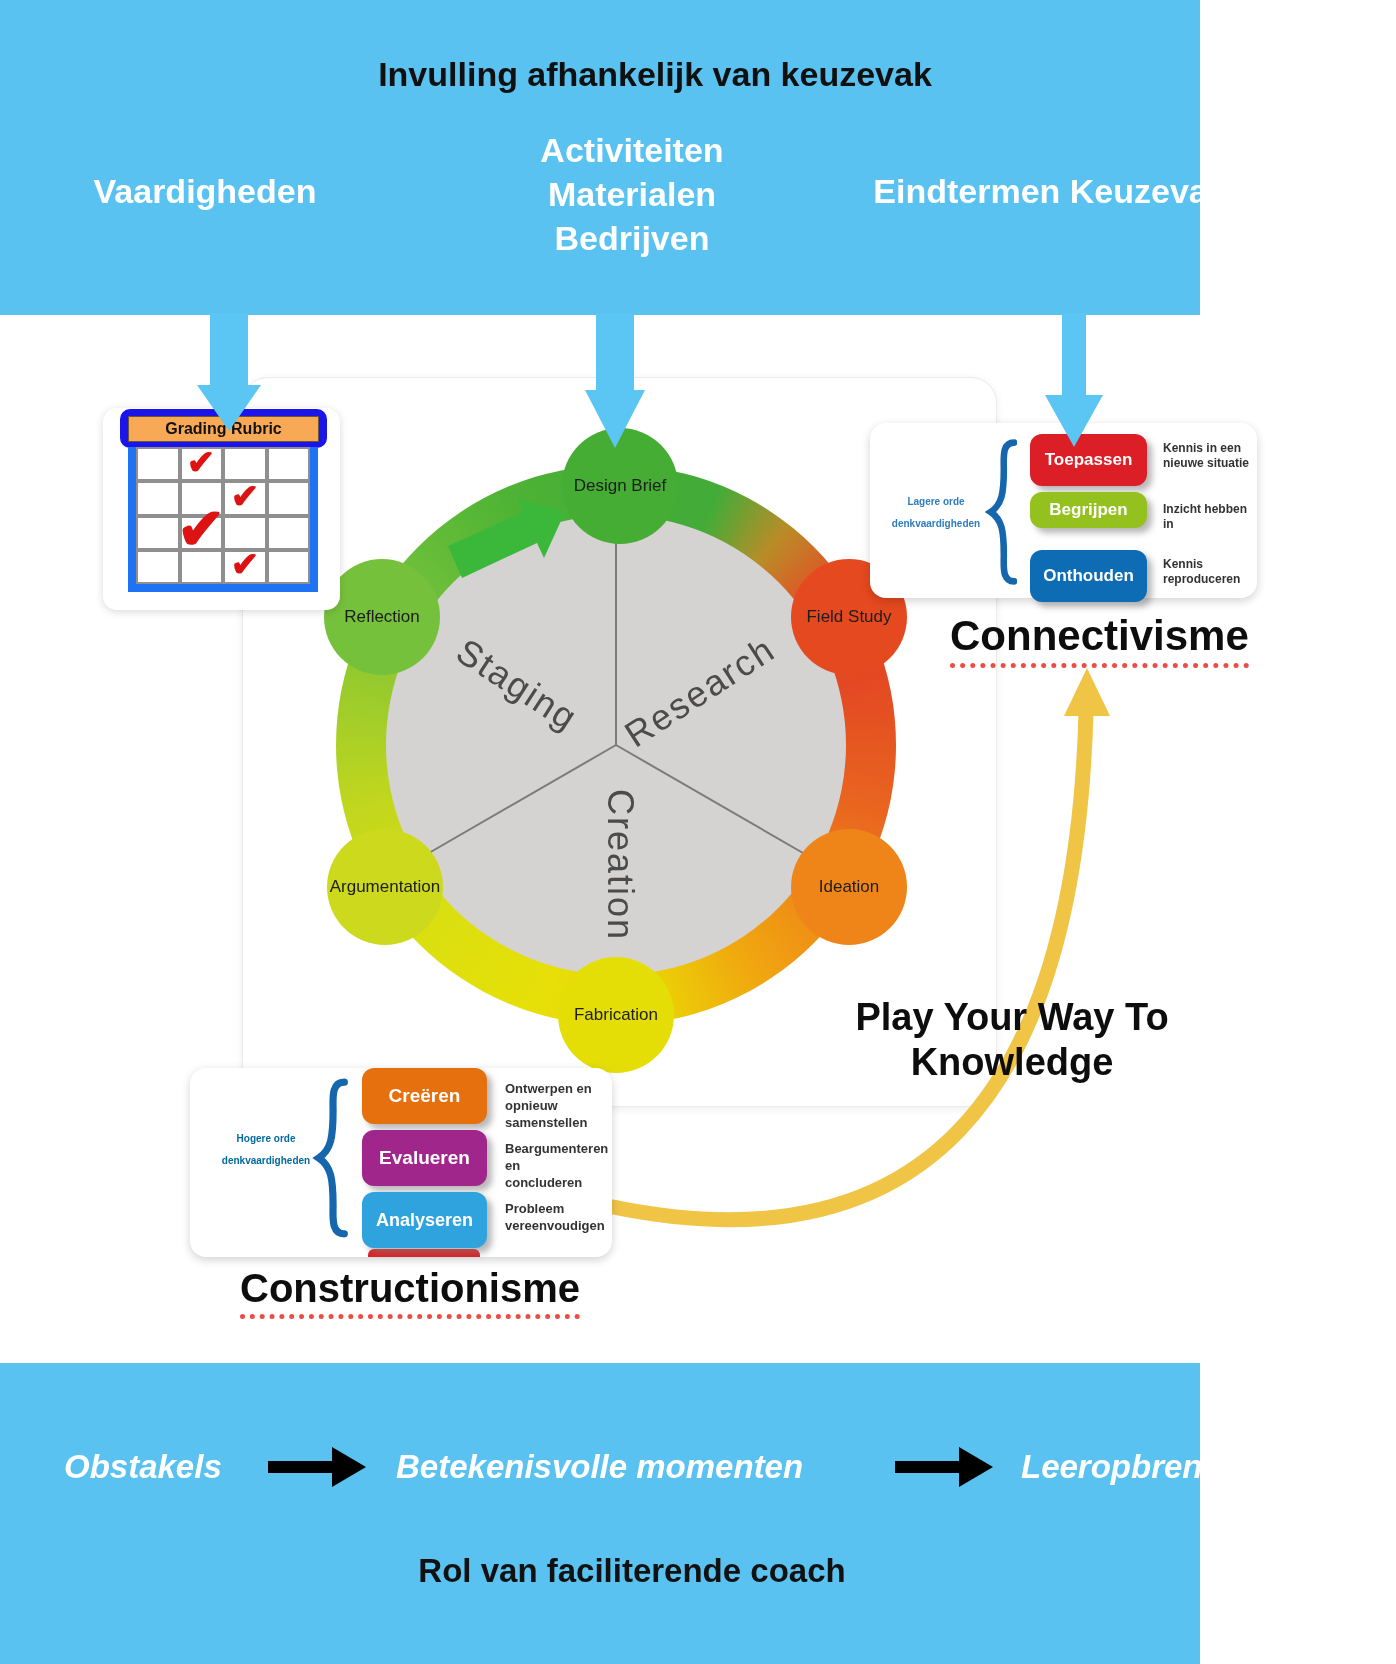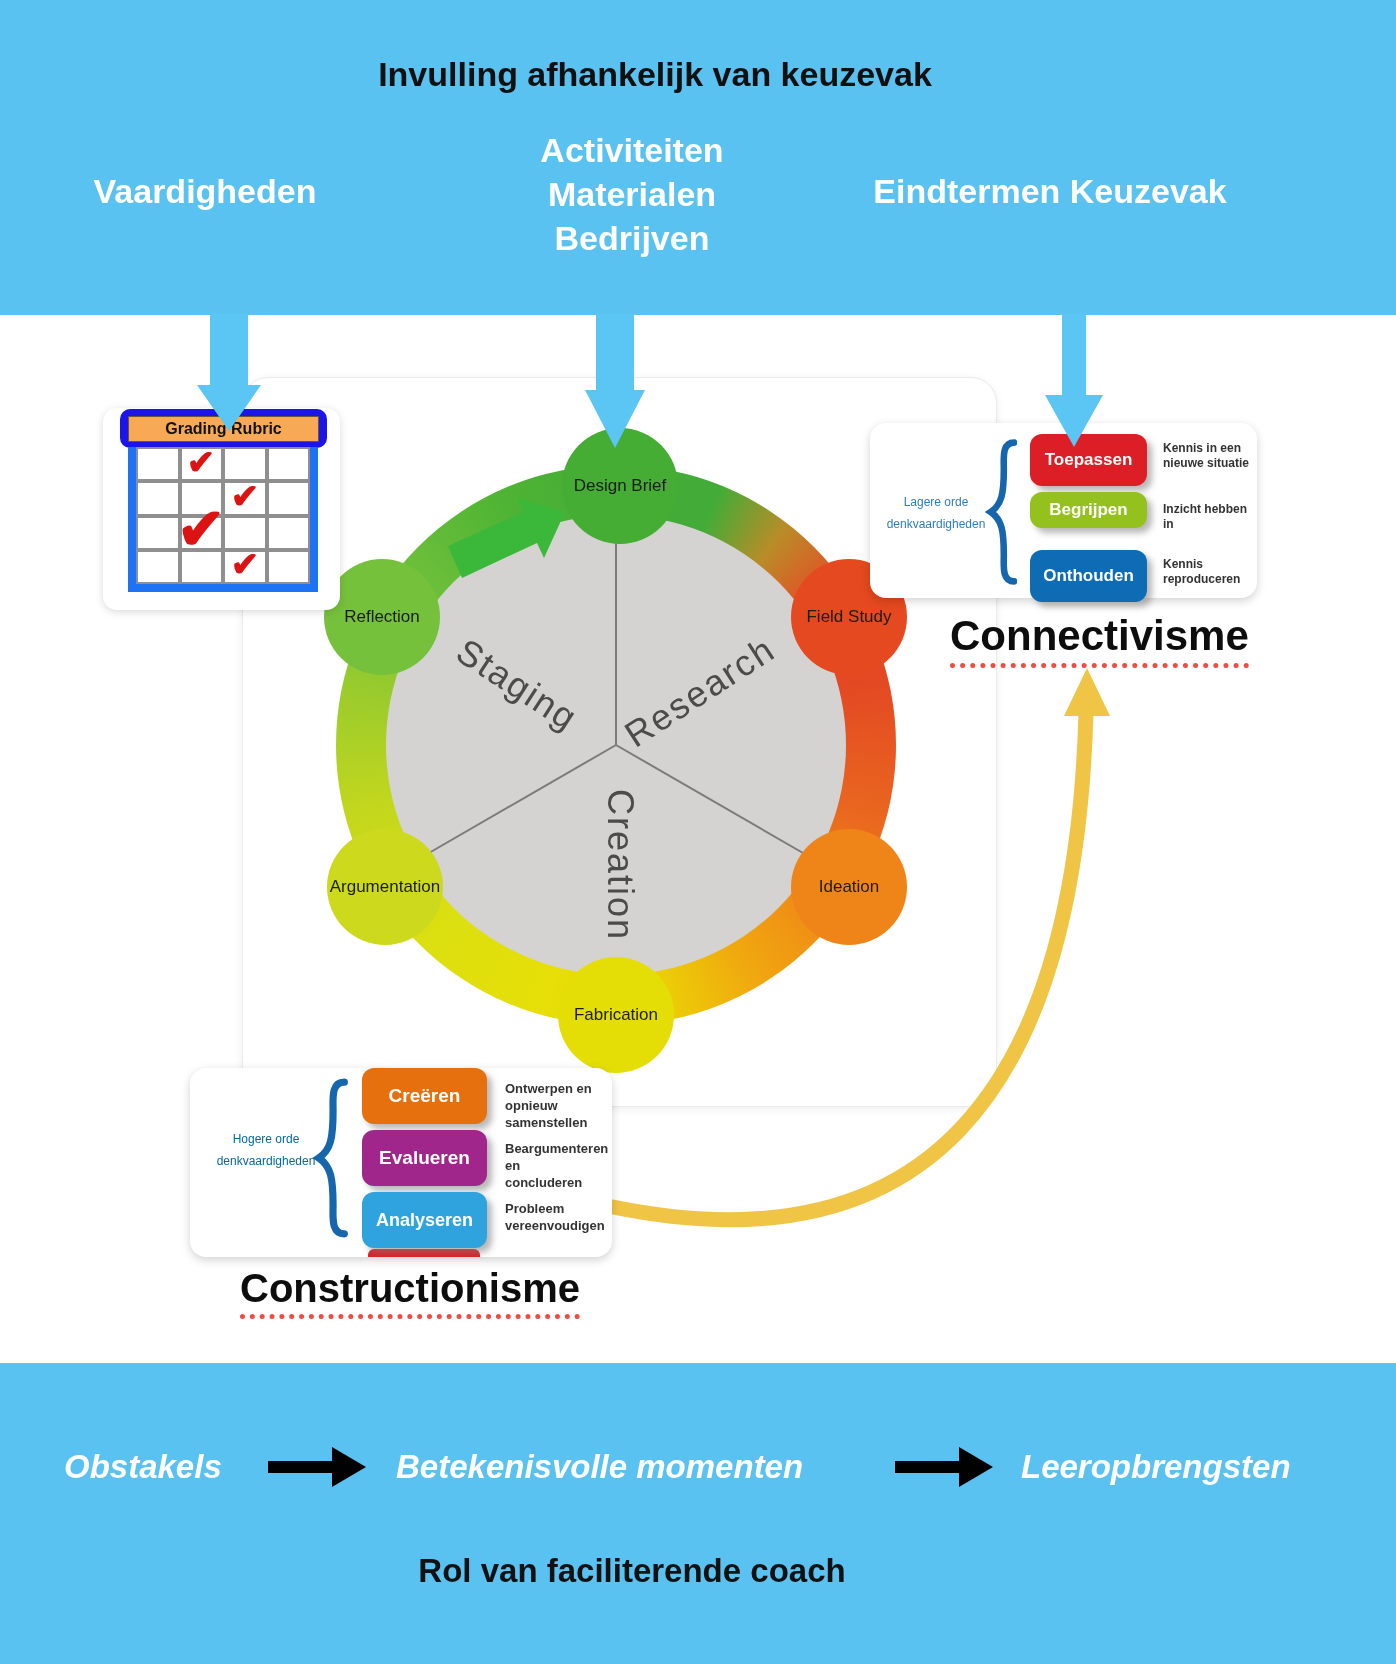--- a/index.html
+++ b/index.html
@@ -1,20 +1,20 @@
 <!DOCTYPE html>
 <html><head>
 <meta charset="utf-8">
 <style>
   html,body{margin:0;padding:0;background:#ffffff;}
   .page{position:relative;width:1396px;height:1664px;overflow:hidden;
         font-family:"Liberation Sans",sans-serif;background:#ffffff;}
 
   
-  .banner{position:absolute;left:0;width:1396px;}
+  .banner{position:absolute;left:0;width:1200px;}
   .banner.top{top:0;height:315px;}
   .banner.bottom{top:1363px;height:301px;}
   .main-title{position:absolute;top:55px;left:0;width:1310px;text-align:center;
               font-size:34px;font-weight:700;color:#101010;}
   .top-label{position:absolute;font-size:34px;font-weight:600;color:#ffffff;text-align:center;}
   .tl-left{top:172px;left:40px;width:330px;}
   .tl-center{top:128px;left:457px;width:350px;line-height:44px;}
   .tl-right{top:172px;left:870px;width:360px;}
 
   .step-label{position:absolute;font-size:33px;font-weight:600;color:#ffffff;white-space:nowrap;font-style:italic;}
@@ -54,21 +54,21 @@
                border:8px solid #1e73f5;border-top:0;
                display:grid;grid-template-columns:repeat(4,1fr);grid-template-rows:repeat(4,1fr);}
   .rubric-grid div{border:2px solid #8f8f8f;}
   .check{position:absolute;color:#dd1212;font-weight:700;transform:translate(-50%,-55%);line-height:1;}
 
   
   .bloom-card{position:absolute;background:#ffffff;border-radius:16px;
               box-shadow:0 3px 10px rgba(0,0,0,.18);z-index:6;}
   .bloom-right{left:870px;top:423px;width:387px;height:175px;}
   .bloom-left{left:190px;top:1068px;width:422px;height:189px;}
-  .side-label{position:absolute;text-align:center;font-weight:400;line-height:22px;font-size:12px;}
+  .side-label{position:absolute;text-align:center;font-weight:700;line-height:22px;font-size:10px;}
   .bloom-btn{position:absolute;border-radius:12px;display:flex;align-items:center;justify-content:center;
              color:#ffffff;font-weight:700;box-shadow:5px 5px 6px rgba(125,125,125,.55);}
   .bloom-desc{position:absolute;font-size:12px;line-height:15px;color:#333333;font-weight:600;}
   .red-sliver{position:absolute;left:178px;top:181px;width:112px;height:8px;
               border-radius:6px 6px 0 0;background:#dd2027;}
 
   .theory{position:absolute;font-size:42px;font-weight:700;color:#0d0d0d;
           border-bottom:5px dotted #ef4b42;padding-bottom:3px;z-index:7;white-space:nowrap;}
   .play-text{position:absolute;left:842px;top:995px;width:340px;text-align:center;
              font-size:38px;font-weight:600;color:#0d0d0d;line-height:45px;z-index:7;}
@@ -212,20 +212,24 @@
       <div>Beargumenteren en</div>
         <div>concluderen</div>
     </div>
     <div class="bloom-desc" style="left:315px;top:132px;font-size:13px;line-height:17px;">
       <div>Probleem</div>
         <div>vereenvoudigen</div>
     </div>
   </div>
   <div class="theory" style="left:240px;top:1266px;font-size:40px;">Constructionisme</div>
 
+  <div class="play-text">
+    <div>Play Your Way To</div>
+    <div>Knowledge</div>
+  </div>
 
   <svg class="overlay" width="1396" height="1664" viewBox="0 0 1396 1664">
     <path d="M 613 1207 Q 1070 1300 1086 712" fill="none" stroke-width="15" stroke-linecap="round" style="stroke: rgb(240, 196, 69);"></path>
     <polygon points="1064,716 1110,716 1087,668" style="fill: rgb(240, 196, 69);"></polygon>
     <polygon points="448,546 523,512 517,498 565,512 544,558 537,543 462,578" style="fill: rgb(59, 184, 58);"></polygon>
   </svg>
 
   <svg class="overlay arrows" width="1396" height="1664" viewBox="0 0 1396 1664">
     <polygon points="210,313 248,313 248,385 261,385 229,431 197,385 210,385" style="fill: rgb(91, 197, 243);"></polygon>
     <polygon points="596,313 634,313 634,390 645,390 615,448 585,390 596,390" style="fill: rgb(91, 197, 243);"></polygon>

